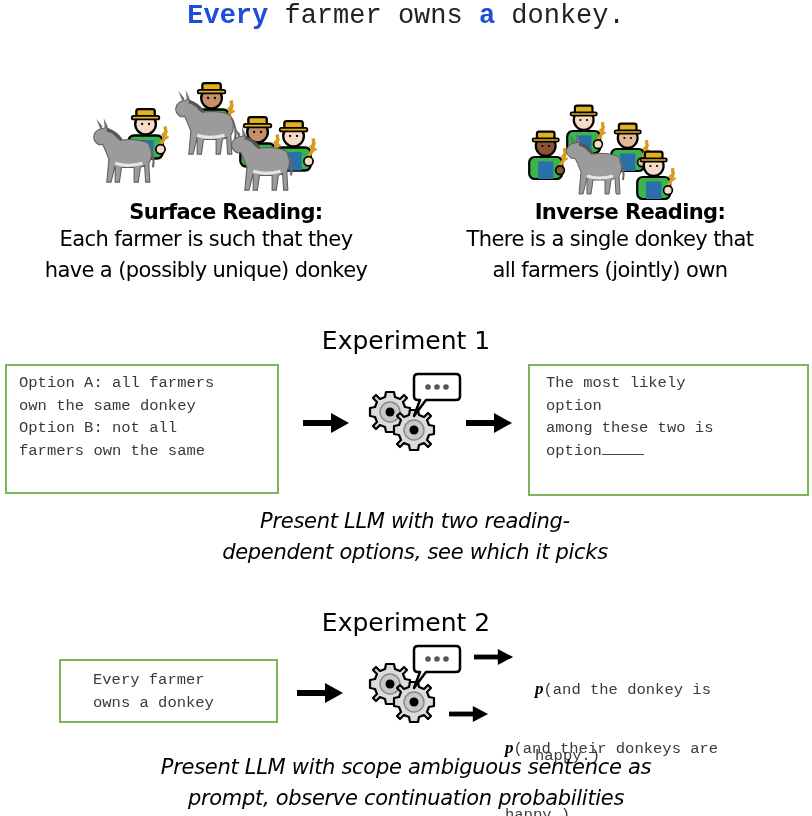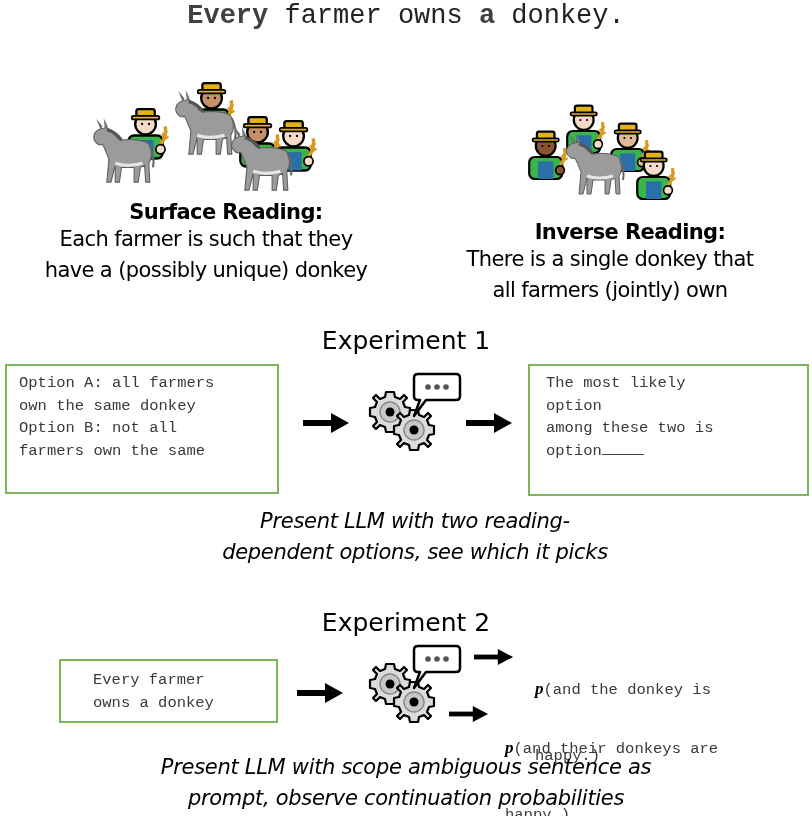--- a/index.html
+++ b/index.html
@@ -1,21 +1,21 @@
 <!DOCTYPE html>
 <html><head>
 <meta charset="utf-8">
 <style>
   html, body { margin:0; padding:0; background:#ffffff; }
   body { width:812px; height:816px; position:relative; overflow:hidden; color:#000; font-family:"DejaVu Sans", sans-serif; }
   .abs { position:absolute; }
   .mono { font-family:"Liberation Mono", "DejaVu Sans Mono", monospace; }
   .sans { font-family:"DejaVu Sans", sans-serif; }
   .title { left:0; top:0; width:812px; text-align:center; font-size:27px; line-height:32px; color:#222; white-space:pre; }
-  .title b { color:#404040; }
+  .title b { color:#1d4ed8; }
   .reading-head { font-weight:bold; font-size:21px; text-align:center; letter-spacing:-0.6px;padding-left:40px; }
   .reading-body { font-size:21px; line-height:31px; text-align:center; letter-spacing:-0.6px; }
   .exp-title { font-size:25px; text-align:center; width:812px; left:0;margin-top:8px; }
   .box { border:2px solid #7cb65a; background:#fff; box-sizing:border-box; }
   .box-text { font-family:"Liberation Mono", "DejaVu Sans Mono", monospace; font-size:15.5px; line-height:22.5px; color:#3a3a3a; white-space:pre; }
   .caption { font-style:italic; font-size:21px; line-height:31px; text-align:center; width:812px; left:0; letter-spacing:-0.3px; }
   .prob { font-family:"Liberation Mono", "DejaVu Sans Mono", monospace; font-size:15.5px; line-height:22px; color:#3a3a3a; white-space:pre; }
   .prob i { font-family:"Liberation Serif", serif; font-weight:bold; font-style:italic; color:#000; font-size:17px; }
   .blank { display:inline-block; width:42px; border-bottom:1px solid #444; height:14px; vertical-align:baseline; }
 </style>
@@ -118,21 +118,21 @@
       </g>
   </svg>
 </div>
 
 <div class="abs sans" style="left:0;top:200px;width:412px;">
   <div class="reading-head">Surface Reading:</div>
   <div class="reading-body">Each farmer is such that they</div>
   <div class="reading-body">have a (possibly unique) donkey</div>
 </div>
 
-<div class="abs sans" style="left:410px;top:200px;width:400px;margin-top:20px;">
+<div class="abs sans" style="left:410px;top:200px;width:400px;">
   <div class="reading-head">Inverse Reading:</div>
   <div class="reading-body">There is a single donkey that</div>
   <div class="reading-body">all farmers (jointly) own</div>
 </div>
 
 <div class="abs exp-title sans" style="top:318px;">Experiment 1</div>
 
 <div class="abs box" style="left:5px;top:364px;width:274px;height:130px;padding:6px 0 3px 12px;">
   <div class="box-text">Option A: all farmers</div>
   <div class="box-text">own the same donkey</div>

